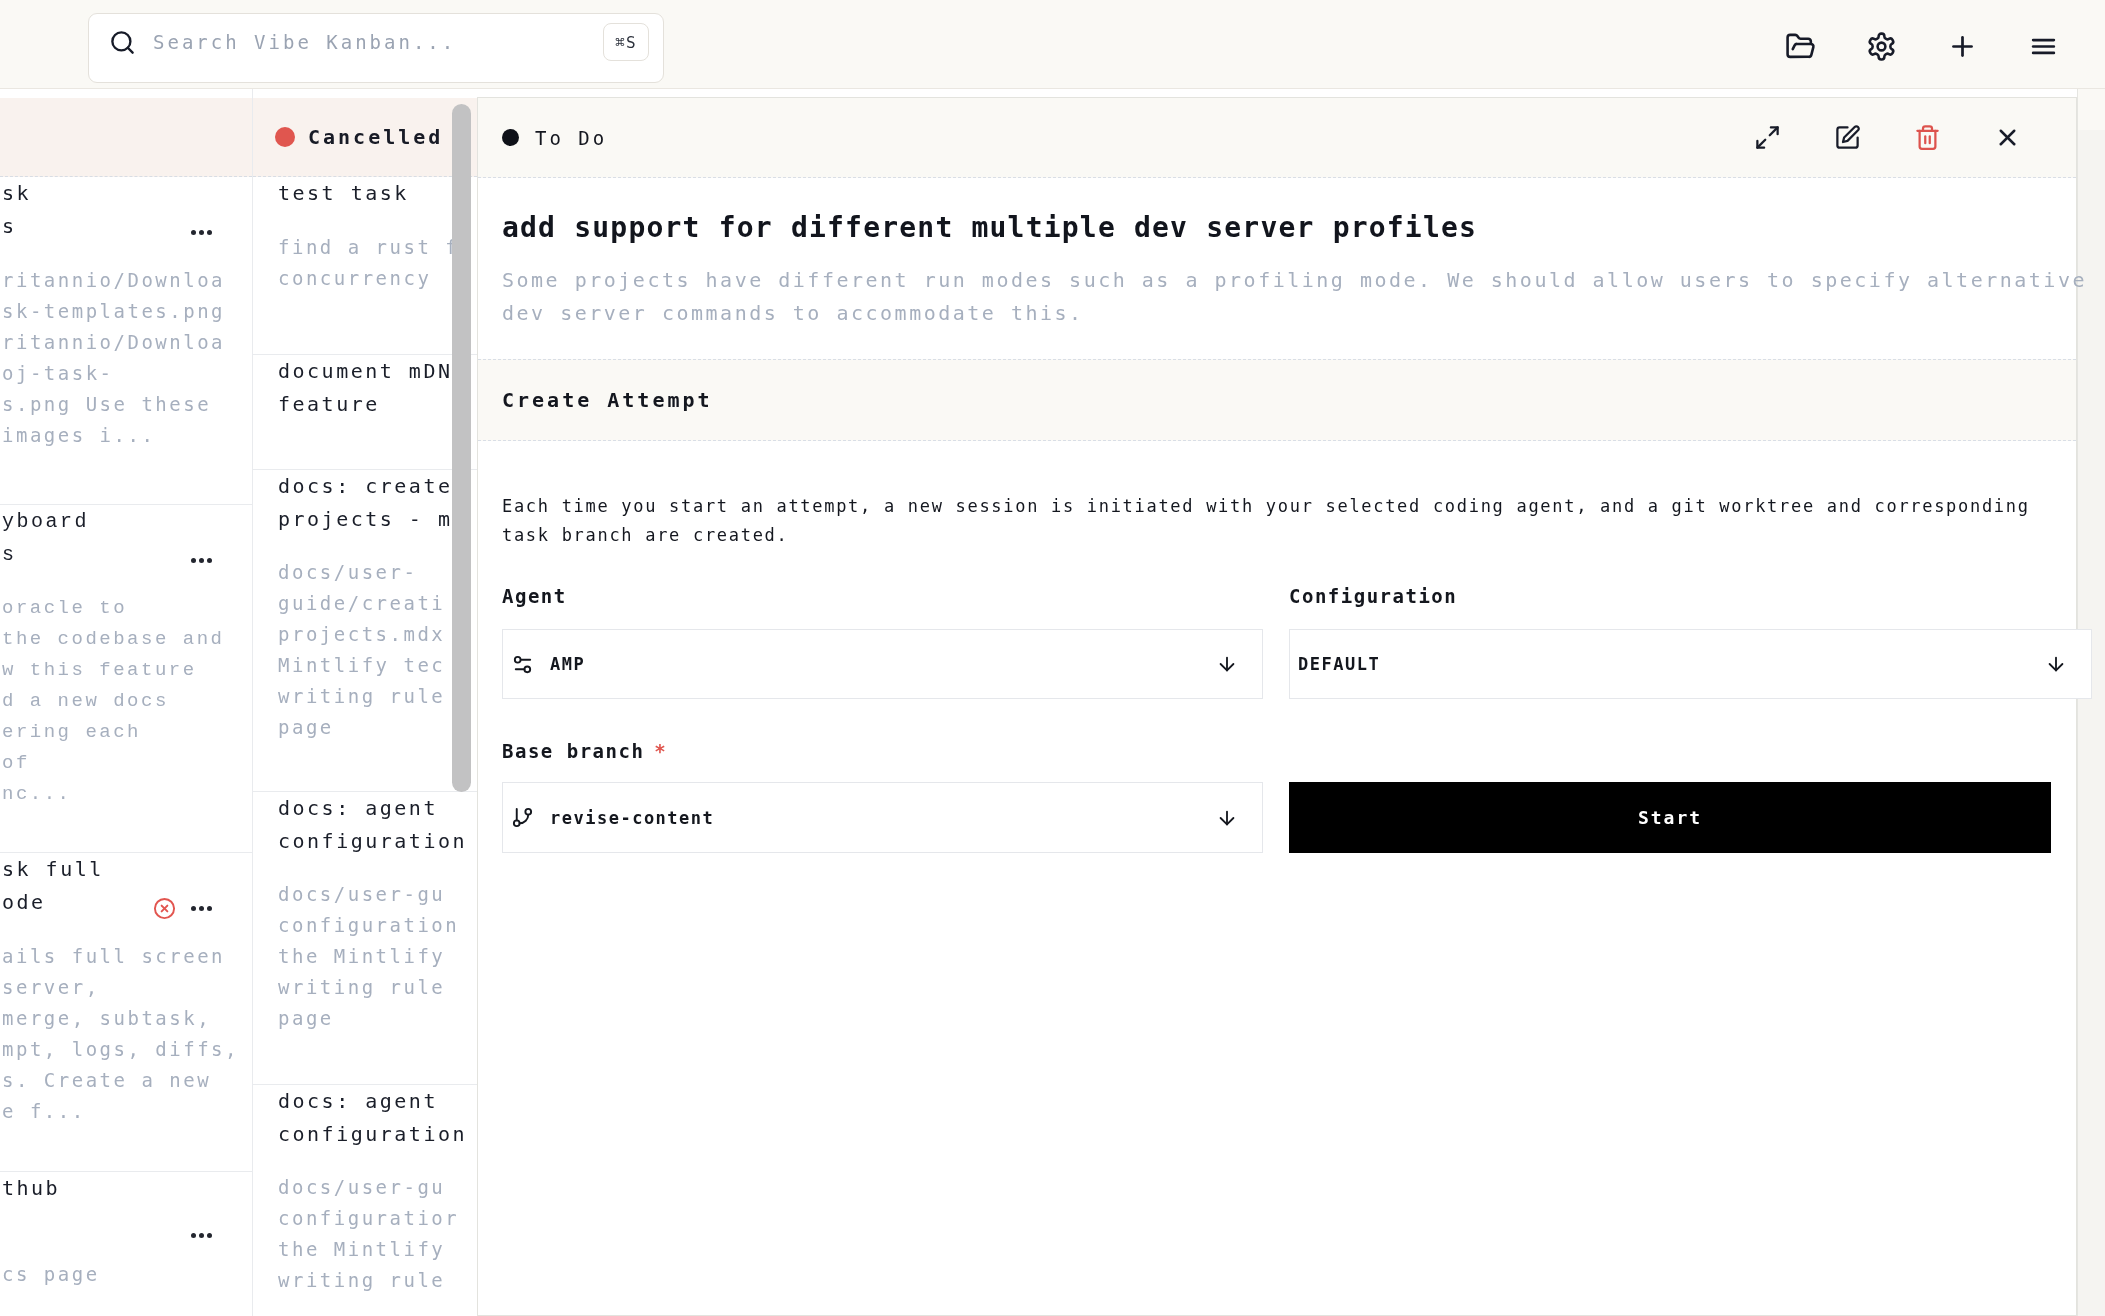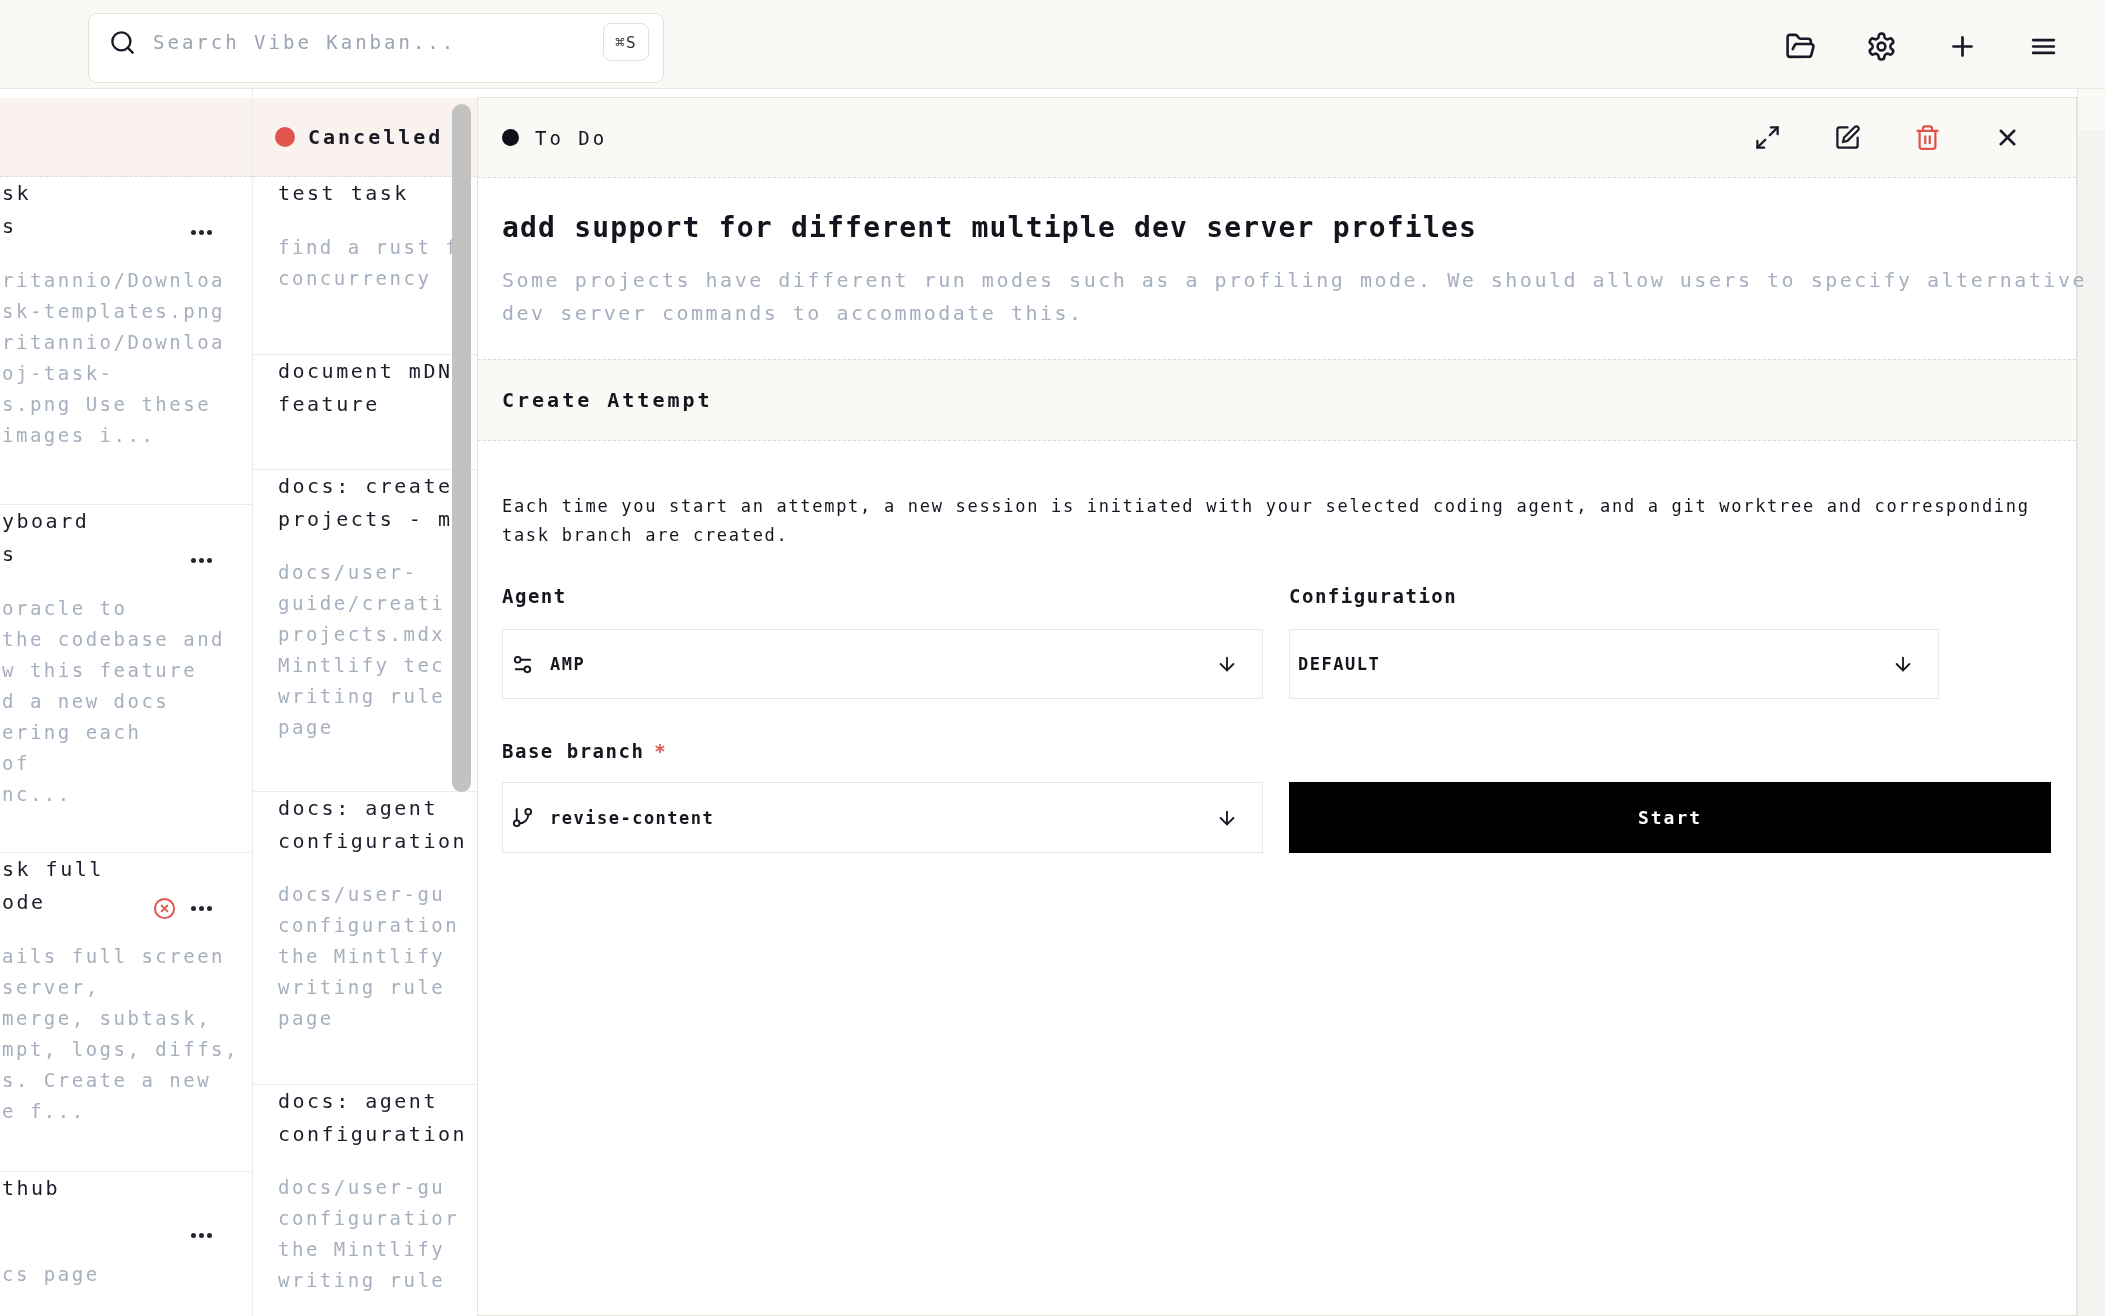--- a/index.html
+++ b/index.html
@@ -66,21 +66,21 @@
   .pinfo{position:absolute;left:24px;top:394px;right:24px;}
   .pinfo .ln{font-size:17px;font-weight:500;letter-spacing:1.7px;line-height:29px;color:#14171f;white-space:nowrap;}
   .flabel{position:absolute;font-size:19px;font-weight:700;letter-spacing:1.5px;color:#14171e;white-space:nowrap;}
   .flabel .req{color:#e0564f;margin-left:10px;}
   .select{position:absolute;height:70px;background:#fff;border:1px solid #e5e7eb;box-sizing:border-box;
     display:flex;align-items:center;padding:0 24px 0 8px;cursor:pointer;}
   .select .val{font-size:17px;font-weight:600;letter-spacing:1.5px;color:#14171e;white-space:nowrap;}
   .select .lead{margin-right:16px;display:flex;color:#14171e;}
   .select .arrow{margin-left:auto;display:flex;color:#14171e;}
   .sel-agent{left:24px;top:531px;width:761px;}
-  .sel-config{left:811px;top:531px;width:650px;}
+  .sel-config{left:811px;top:531px;width:803px;}
   .sel-branch{left:24px;top:684px;width:761px;height:71px;}
   .lab-agent{left:24px;top:487px;}
   .lab-config{left:811px;top:487px;}
   .lab-branch{left:24px;top:642px;}
   .startbtn{position:absolute;left:811px;top:684px;width:762px;height:71px;background:#000;
     color:#fff;border:none;font-family:inherit;font-size:18px;font-weight:700;letter-spacing:2px;
     display:flex;align-items:center;justify-content:center;cursor:pointer;}
   .redx{color:#e2554f;display:flex;}
 </style>
 </head>
@@ -145,21 +145,21 @@
         </div>
       <div class="cardmeta">
           <span class="dots">
             <i></i>
             <i></i>
             <i></i>
           </span>
         </div>
     </div>
 
-    <div class="card" style="top:417px;height:348px;">
+    <div class="card" style="top:417px;height:348px;font-family:Liberation Mono, monospace;">
       <div class="t">
           <div class="ln">yboard</div>
           <div class="ln">s</div>
         </div>
       <div class="d">
           <div class="ln">oracle to</div>
           <div class="ln">the codebase and</div>
           <div class="ln">w this feature</div>
           <div class="ln">d a new docs</div>
           <div class="ln">ering each</div>

